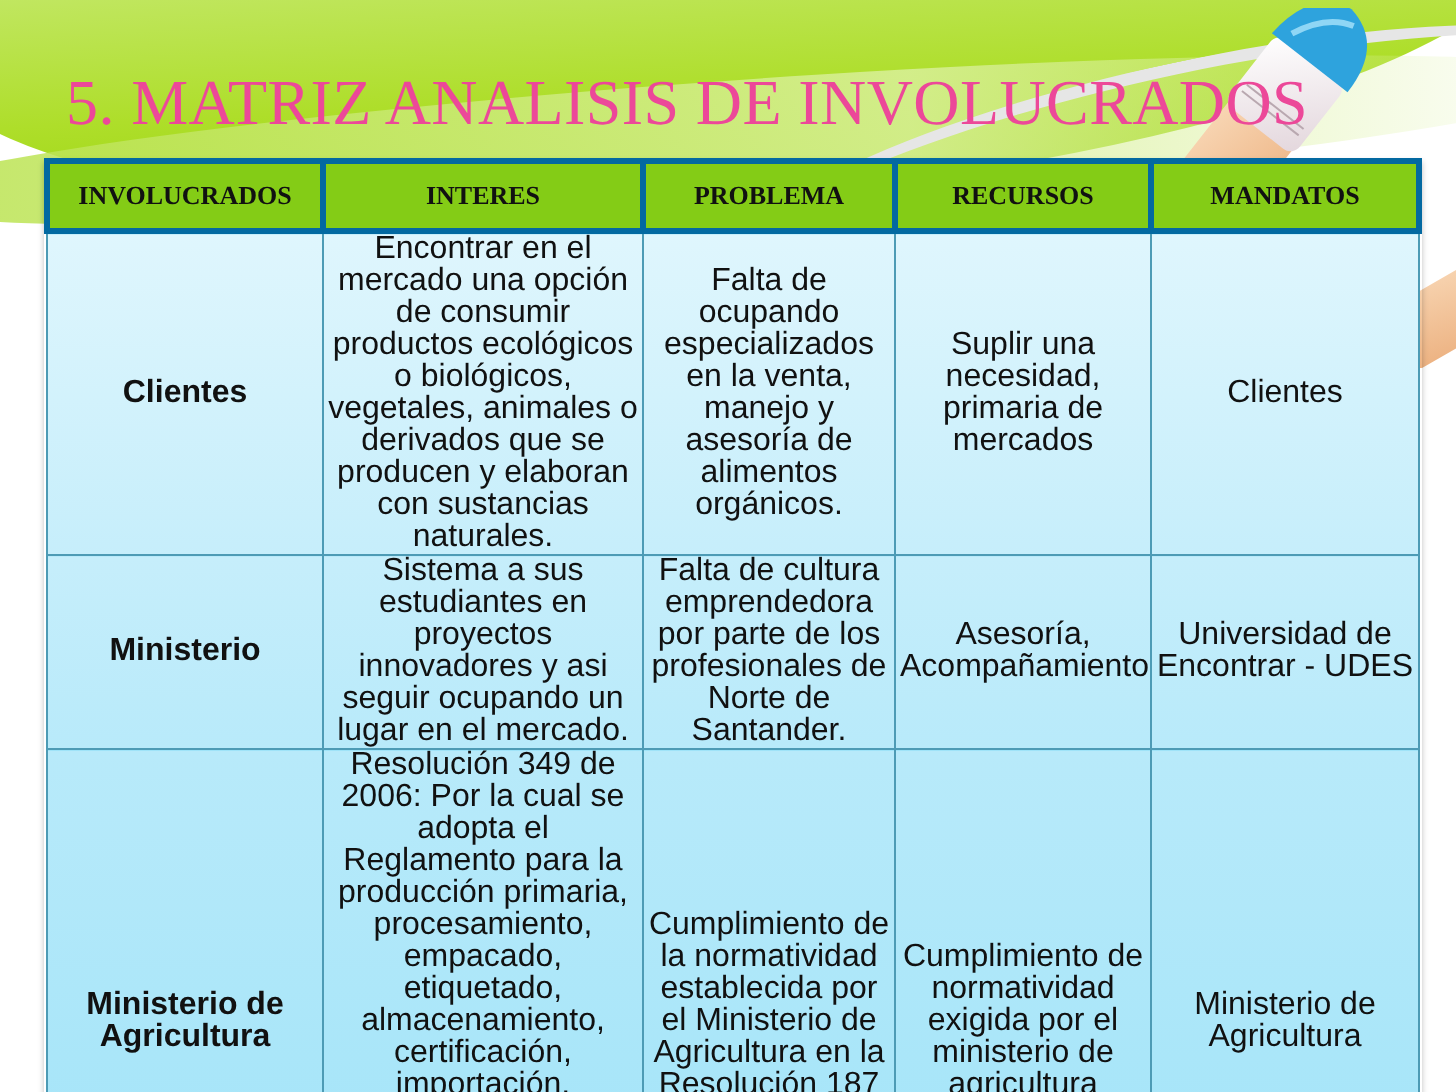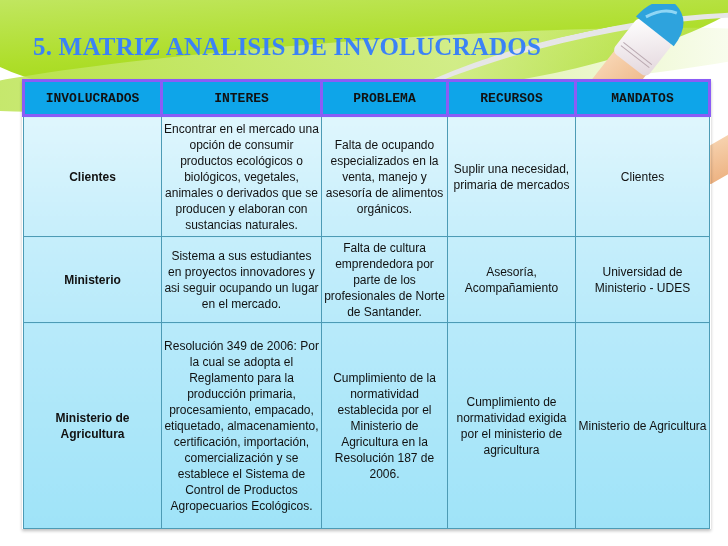--- a/index.html
+++ b/index.html
@@ -1,24 +1,24 @@
 <!DOCTYPE html>
 <html><head>
 <meta charset="utf-8">
 <style>
   html,body{margin:0;padding:0;}
   body{width:728px;height:546px;position:relative;overflow:hidden;background:#ffffff;font-family:"Liberation Sans",sans-serif;}
   .bg-swoosh{position:absolute;left:-40px;top:-120px;width:820px;height:220px;border-radius:0 0 60% 45%;background:linear-gradient(180deg,#d8f0a0 0%,#c4e86a 40%,#aede2a 75%,#9bd40e 100%);transform:rotate(-3deg);}
   .bg-swoosh2{position:absolute;left:-60px;top:40px;width:860px;height:60px;border-radius:50%;background:linear-gradient(90deg,#b8e24a,#d9f09a 60%,rgba(255,255,255,0));transform:rotate(-4deg);opacity:.85;}
   .bg-white-arc{position:absolute;left:350px;top:30px;width:500px;height:120px;border-radius:50%;border-top:6px solid #e6e6e6;transform:rotate(-12deg);}
-  .title{position:absolute;left:33px;top:33px;font-family:"Liberation Serif",serif;font-weight:bold;font-size:25px;color:#3b82f6;letter-spacing:0.2px;white-space:nowrap;}
+  .title{position:absolute;left:33px;top:33px;font-family:"Liberation Serif",serif;font-weight:normal;font-size:32px;color:#ec4899;letter-spacing:0.2px;white-space:nowrap;}
   .brush{position:absolute;left:585px;top:4px;width:200px;height:180px;}
   table{position:absolute;left:22px;top:79px;width:686px;border-collapse:collapse;table-layout:fixed;box-shadow:0 2px 3px rgba(0,0,0,.25);}
-  th{background:#0ea5e9;border:3px solid #8b5cf6;font-family:Liberation Mono, monospace;font-weight:bold;font-size:13px;color:#111;height:32px;padding:0;text-align:center;}
-  td{border:1px solid #4d9bb5;font-size:12px;line-height:16px;color:#111;text-align:center;vertical-align:middle;padding:0 2px;margin-top:36px;}
+  th{background:#84cc16;border:3px solid #0369a1;font-family:Liberation Serif, serif;font-weight:bold;font-size:13px;color:#111;height:32px;padding:0;text-align:center;}
+  td{border:1px solid #4d9bb5;font-size:16px;line-height:16px;color:#111;text-align:center;vertical-align:middle;padding:0 2px;margin-top:36px;}
   td.rowhead{font-weight:bold;}
   tr.r1 td{background:linear-gradient(180deg,#dff6fd,#c6eefb);height:119px;}
   tr.r2 td{background:linear-gradient(180deg,#c6eefb,#b8eafa);height:85px;}
   tr.r3 td{background:linear-gradient(180deg,#b8eafa,#9fe3f8);height:205px;}
 </style>
 </head>
 <body>
 
 <div class="bg-swoosh"></div>
 <div class="bg-swoosh2"></div>
@@ -73,21 +73,21 @@
       <td>Encontrar en el mercado una opción de consumir productos ecológicos o biológicos, vegetales, animales o derivados que se producen y elaboran con sustancias naturales.</td>
       <td>Falta de ocupando especializados en la venta, manejo y asesoría de alimentos orgánicos.</td>
       <td>Suplir una necesidad, primaria de mercados</td>
       <td>Clientes</td>
     </tr>
     <tr class="r2">
       <td class="rowhead">Ministerio</td>
       <td>Sistema a sus estudiantes en proyectos innovadores y asi seguir ocupando un lugar en el mercado.</td>
       <td>Falta de cultura emprendedora por parte de los profesionales de Norte de Santander.</td>
       <td>Asesoría, Acompañamiento</td>
-      <td>Universidad de Ministerio - UDES</td>
+      <td>Universidad de Encontrar - UDES</td>
     </tr>
     <tr class="r3">
       <td class="rowhead">Ministerio de Agricultura</td>
       <td>Resolución 349 de 2006: Por la cual se adopta el Reglamento para la producción primaria, procesamiento, empacado, etiquetado, almacenamiento, certificación, importación, comercialización  y se establece el Sistema de Control de Productos Agropecuarios Ecológicos.</td>
       <td>Cumplimiento de la normatividad establecida por el Ministerio de Agricultura en la Resolución 187 de 2006.</td>
       <td>Cumplimiento de normatividad exigida por el ministerio de agricultura</td>
       <td>Ministerio de Agricultura</td>
     </tr>
   </tbody>
 </table>

